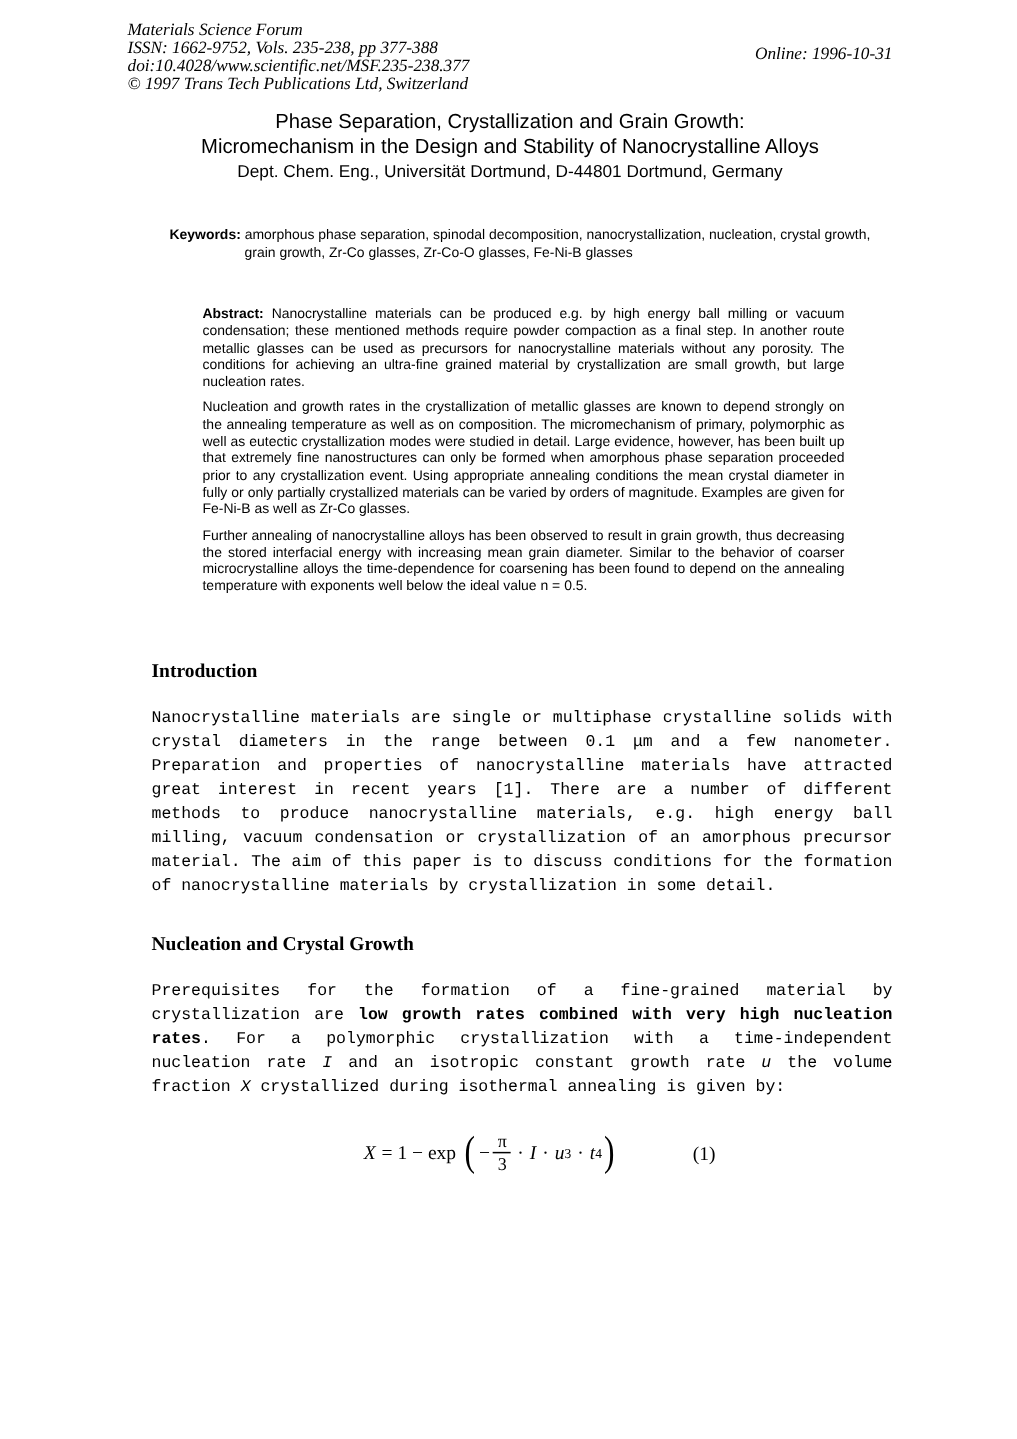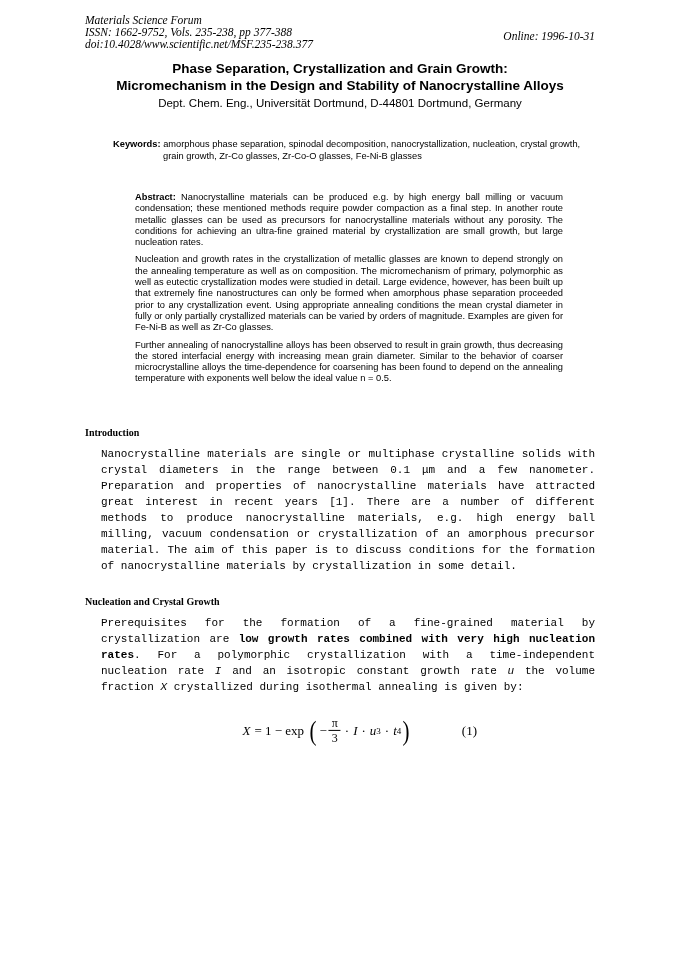--- a/index.html
+++ b/index.html
@@ -28,21 +28,21 @@
     line-height: 12px;
     font-family: "Liberation Serif", "DejaVu Serif", serif;
   }
   .header-left div { line-height: 12px; white-space: nowrap; }
   .online-date { white-space: nowrap; margin-top: 16px; }
   
   .paper-title {
     margin: 10px 0 0 0;
     text-align: center;
     font-family: "Liberation Sans", "DejaVu Sans", sans-serif;
-    font-weight: bold;
+    font-weight: normal;
     font-size: 13.5px;
     line-height: 17px;
   }
   .author-name {
     margin-top: 24px;
     text-align: center;
     font-family: "Liberation Sans", "DejaVu Sans", sans-serif;
     font-size: 11.5px;
   }
   .affiliation {
@@ -68,22 +68,22 @@
     font-size: 9.3px;
     line-height: 11.3px;
     text-align: justify;
   }
   .abstract p { margin: 0 0 6px 0; }
   .ab-label { font-weight: bold; }
   
   .section-heading {
     font-family: "Liberation Serif", "DejaVu Serif", serif;
     font-weight: bold;
-    font-size: 10px;
-    margin: 0;
+    font-size: 13px;
+    margin: 16px;
   }
   .heading-intro { margin-top: 42px; }
   .heading-nucl  { margin-top: 22px; }
   .body-para {
     font-family: Liberation Mono, monospace;
     font-size: 11px;
     line-height: 16px;
     text-align: justify;
     margin: 8px 0 0 16px;
   }
@@ -141,20 +141,21 @@
 </head>
 <body>
 
 <div class="page">
 
   <div class="header-row">
     <div class="header-left">
       <div>Materials Science Forum</div>
       <div>ISSN: 1662-9752, Vols. 235-238, pp 377-388</div>
       <div>doi:10.4028/www.scientific.net/MSF.235-238.377</div>
+      <div>© 1997 Trans Tech Publications Ltd, Switzerland</div>
     </div>
     <div class="online-date">Online: 1996-10-31</div>
   </div>
 
   <h1 class="paper-title">
     <span>Phase Separation, Crystallization and Grain Growth:</span><br>
     <span>Micromechanism in the Design and Stability of Nanocrystalline Alloys</span>
   </h1>
 
   <div class="affiliation">Dept. Chem. Eng., Universität Dortmund, D-44801 Dortmund, Germany</div>

